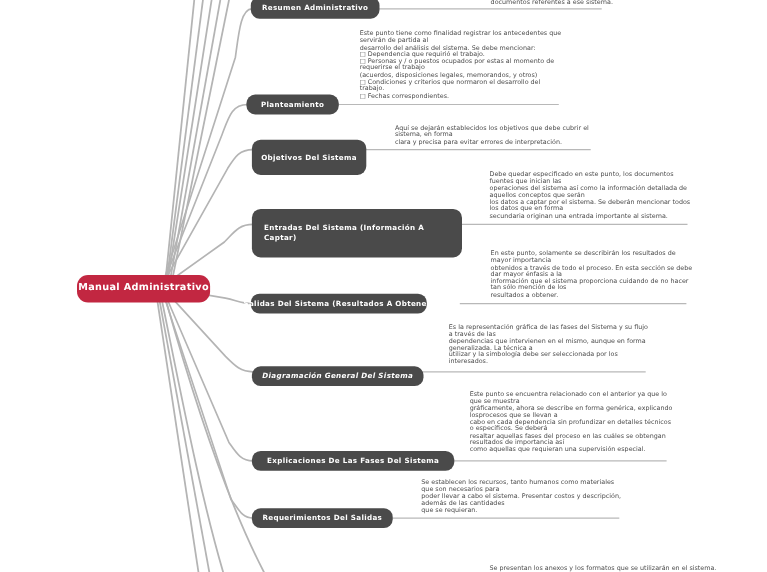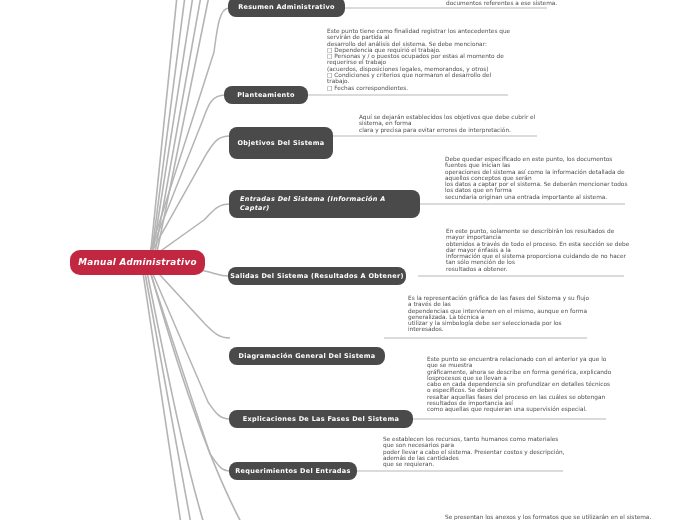--- a/index.html
+++ b/index.html
@@ -63,21 +63,21 @@
       <path d="M307,95 L508,95"></path>
       <path d="M332,136 L537,136"></path>
       <path d="M419,204 L625,204"></path>
       <path d="M418,276 L624,276"></path>
       <path d="M384,338 L587,338"></path>
       <path d="M399,419 L606,419"></path>
       <path d="M356,471 L563,471"></path>
     </g>
   </svg>
 
-  <div class="node central" style="left: 70px; top: 250px; width: 135px; height: 25px; background-color: rgb(194, 39, 65); font-style: italic;">Manual Administrativo</div>
+  <div class="node central" style="left: 70px; top: 250px; width: 121px; height: 25px; background-color: rgb(194, 39, 65);">Manual Administrativo</div>
 
   <div class="node" style="left:228px;top:-3px;width:117px;height:20px;">Resumen Administrativo</div>
   <div class="desc" style="left:446px;top:0px;">documentos referentes a ese sistema.</div>
 
   <div class="node" style="left:224px;top:86px;width:84px;height:18px;">Planteamiento</div>
   <div class="desc" style="left:327px;top:28px;">Este punto tiene como finalidad registrar los antecedentes que
 servirán de partida al
 desarrollo del análisis del sistema. Se debe mencionar:
 □ Dependencia que requirió el trabajo.
 □ Personas y / o puestos ocupados por estas al momento de
@@ -85,59 +85,59 @@
 (acuerdos, disposiciones legales, memorandos, y otros)
 □ Condiciones y criterios que normaron el desarrollo del
 trabajo.
 □ Fechas correspondientes.</div>
 
   <div class="node" style="left:229px;top:127px;width:104px;height:32px;">Objetivos Del Sistema</div>
   <div class="desc" style="left:359px;top:114px;">Aquí se dejarán establecidos los objetivos que debe cubrir el
 sistema, en forma
 clara y precisa para evitar errores de interpretación.</div>
 
-  <div class="node multi" style="left:229px;top:190px;width:191px;height:28px;font-style:italic;">Entradas Del Sistema (Información A
+  <div class="node multi" style="left:229px;top:190px;width:191px;height:44px;">Entradas Del Sistema (Información A
 Captar)</div>
   <div class="desc" style="left:445px;top:156px;">Debe quedar especificado en este punto, los documentos
 fuentes que inician las
 operaciones del sistema así como la información detallada de
 aquellos conceptos que serán
 los datos a captar por el sistema. Se deberán mencionar todos
 los datos que en forma
 secundaria originan una entrada importante al sistema.</div>
 
-  <div class="node" style="left:228px;top:267px;width:178px;height:18px;">Salidas Del Sistema (Resultados A Obtener)</div>
+  <div class="node" style="left:228px;top:267px;width:160px;height:18px;">Salidas Del Sistema (Resultados A Obtener)</div>
   <div class="desc" style="left:446px;top:228px;">En este punto, solamente se describirán los resultados de
 mayor importancia
 obtenidos a través de todo el proceso. En esta sección se debe
 dar mayor énfasis a la
 información que el sistema proporciona cuidando de no hacer
 tan sólo mención de los
 resultados a obtener.</div>
 
-  <div class="node" style="left:229px;top:347px;width:156px;height:18px;">Diagramación General Del Sistema</div>
+  <div class="node" style="left:229px;top:333px;width:156px;height:18px;font-style:italic;">Diagramación General Del Sistema</div>
   <div class="desc" style="left:408px;top:295px;">Es la representación gráfica de las fases del Sistema y su flujo
 a través de las
 dependencias que intervienen en el mismo, aunque en forma
 generalizada. La técnica a
 utilizar y la simbología debe ser seleccionada por los
 interesados.</div>
 
   <div class="node" style="left:229px;top:410px;width:184px;height:18px;">Explicaciones De Las Fases Del Sistema</div>
   <div class="desc" style="left:427px;top:356px;">Este punto se encuentra relacionado con el anterior ya que lo
 que se muestra
 gráficamente, ahora se describe en forma genérica, explicando
 losprocesos que se llevan a
 cabo en cada dependencia sin profundizar en detalles técnicos
 o específicos. Se deberá
 resaltar aquellas fases del proceso en las cuáles se obtengan
 resultados de importancia así
 como aquellas que requieran una supervisión especial.</div>
 
-  <div class="node" style="left:229px;top:462px;width:128px;height:18px;">Requerimientos Del Entradas</div>
+  <div class="node" style="left:229px;top:462px;width:128px;height:18px;">Requerimientos Del Salidas</div>
   <div class="desc" style="left:383px;top:436px;">Se establecen los recursos, tanto humanos como materiales
 que son necesarios para
 poder llevar a cabo el sistema. Presentar costos y descripción,
 además de las cantidades
 que se requieran.</div>
 
   <div class="desc" style="left:445px;top:514px;">Se presentan los anexos y los formatos que se utilizarán en el sistema.</div>
 
 </div>
 

